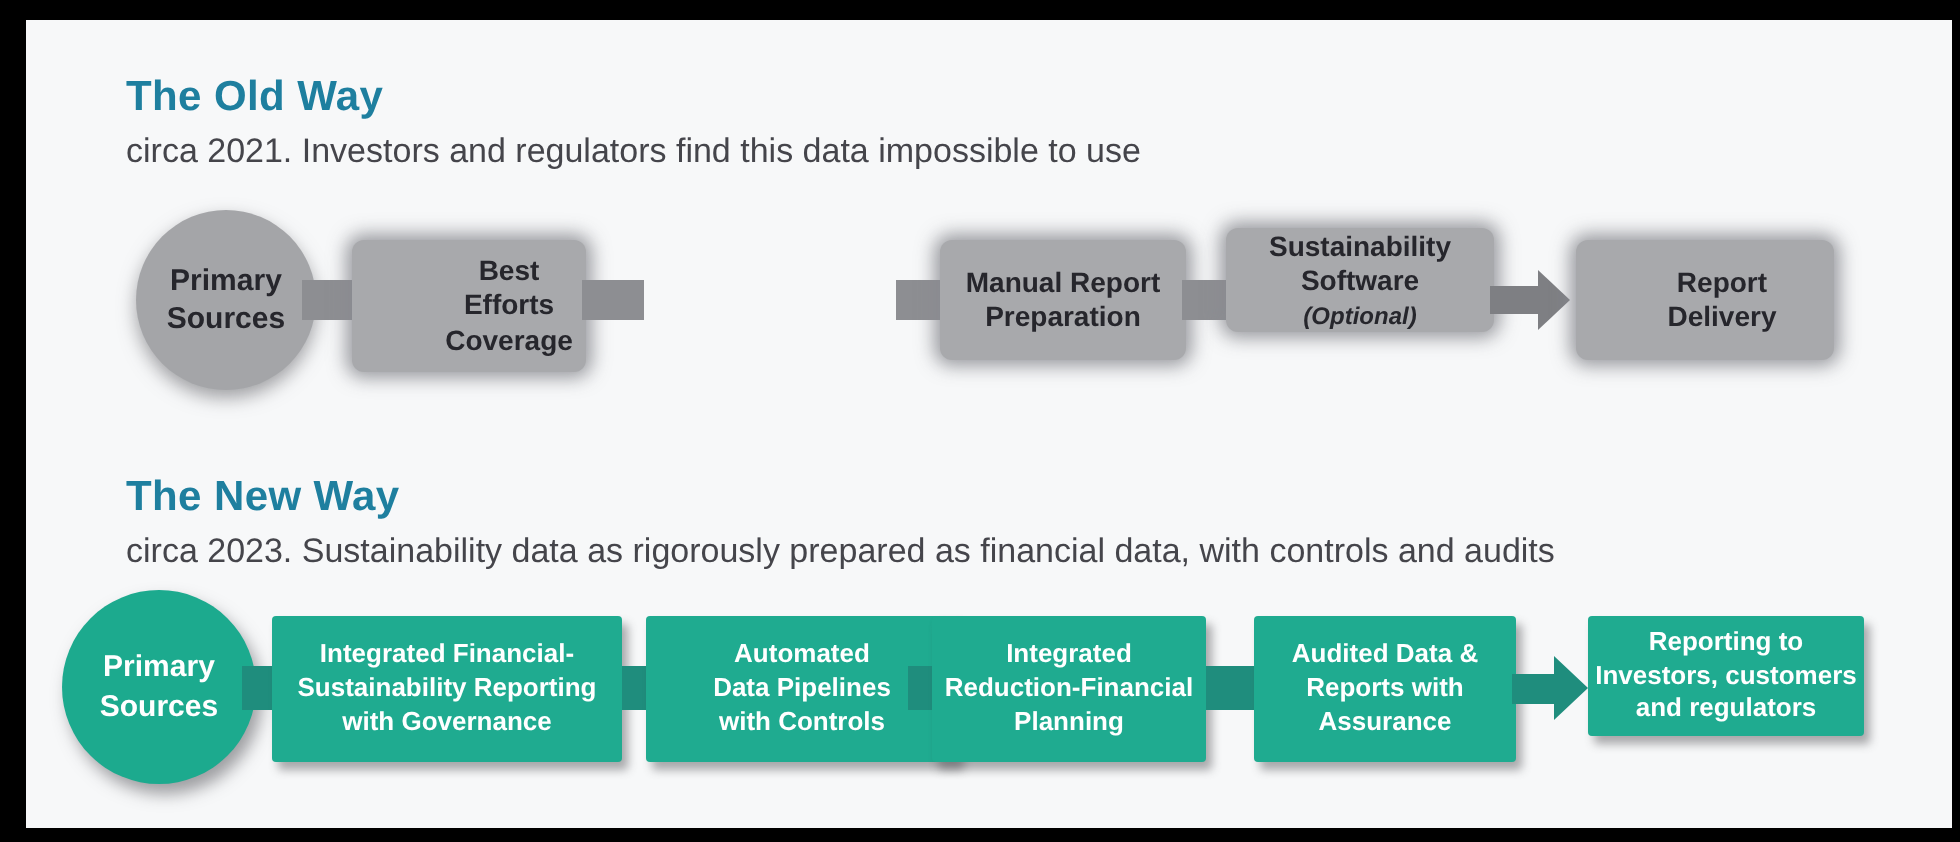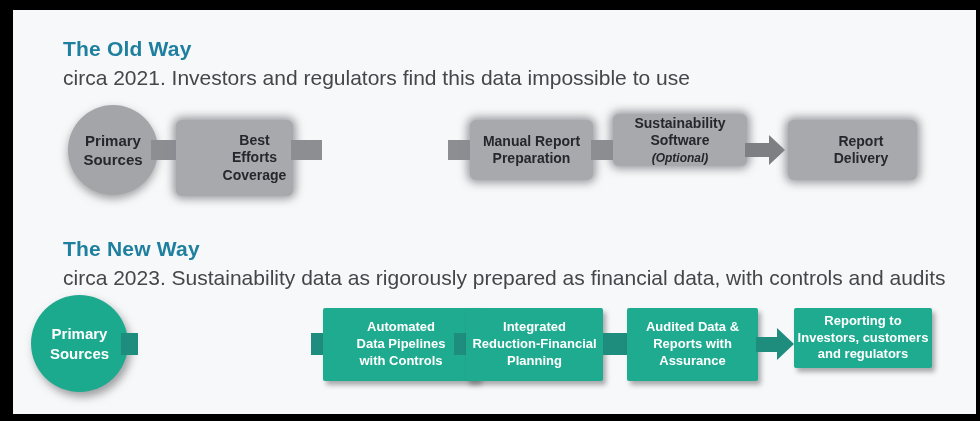--- a/index.html
+++ b/index.html
@@ -17,21 +17,21 @@
     background: var(--bg, #f7f8f9);
   }
   .section-title {
     position: absolute; left: 50px;
     font-size: 21px; font-weight: 700;
     color: var(--heading, #1e7f9f);
     letter-spacing: 0.2px;
   }
   .section-sub {
     position: absolute; left: 50px;
-    font-size: 21px; font-weight: 400;
+    font-size: 17px; font-weight: 400;
     color: var(--subtitle, #45454b);
   }
   .node {
     position: absolute;
     display: flex; align-items: center; justify-content: center;
     text-align: center; white-space: pre-line;
   }
   
   .old-circle {
     border-radius: 50%;
@@ -95,21 +95,21 @@
   <div class="canvas">
 
     <div class="section-title" style="top:27px;">The Old Way</div>
     <div class="section-sub" style="top:56px;">circa 2021. Investors and regulators find this data impossible to use</div>
 
     <div class="node old-circle" style="left:55px; top:95px; width:90px; height:90px;">Primary
 Sources</div>
 
     <div class="old-conn" style="left:138px; top:130px; width:26px;"></div>
 
-    <div class="node old-box" style="left:163px; top:110px; width:117px; height:76px;padding-left:40px;">Best Efforts
+    <div class="node old-box" style="left:163px; top:110px; width:117px; height:66px;padding-left:40px;">Best Efforts
 Coverage</div>
 
     <div class="old-conn" style="left:278px; top:130px; width:31px;"></div>
 
 
     <div class="old-conn" style="left:435px; top:130px; width:24px;"></div>
 
     <div class="node old-box" style="left:457px; top:110px; width:123px; height:60px;">Manual Report
 Preparation</div>
 
@@ -128,20 +128,23 @@
 Delivery</div>
 
     <div class="section-title" style="top:227px;">The New Way</div>
     <div class="section-sub" style="top:256px;">circa 2023. Sustainability data as rigorously prepared as financial data, with controls and audits</div>
 
     <div class="node new-circle" style="left:18px; top:285px; width:97px; height:97px;">Primary
 Sources</div>
 
     <div class="new-conn" style="left:108px; top:323px; width:17px;"></div>
 
+    <div class="node new-box" style="left:123px; top:298px; width:175px; height:73px;">Integrated Financial-
+Sustainability Reporting
+with Governance</div>
 
     <div class="new-conn" style="left:298px; top:323px; width:12px;"></div>
 
     <div class="node new-box" style="left:310px; top:298px; width:156px; height:73px;">Automated
 Data Pipelines
 with Controls</div>
 
     <div class="new-conn" style="left:441px; top:323px; width:12px;"></div>
 
     <div class="node new-box" style="left:453px; top:298px; width:137px; height:73px;">Integrated

